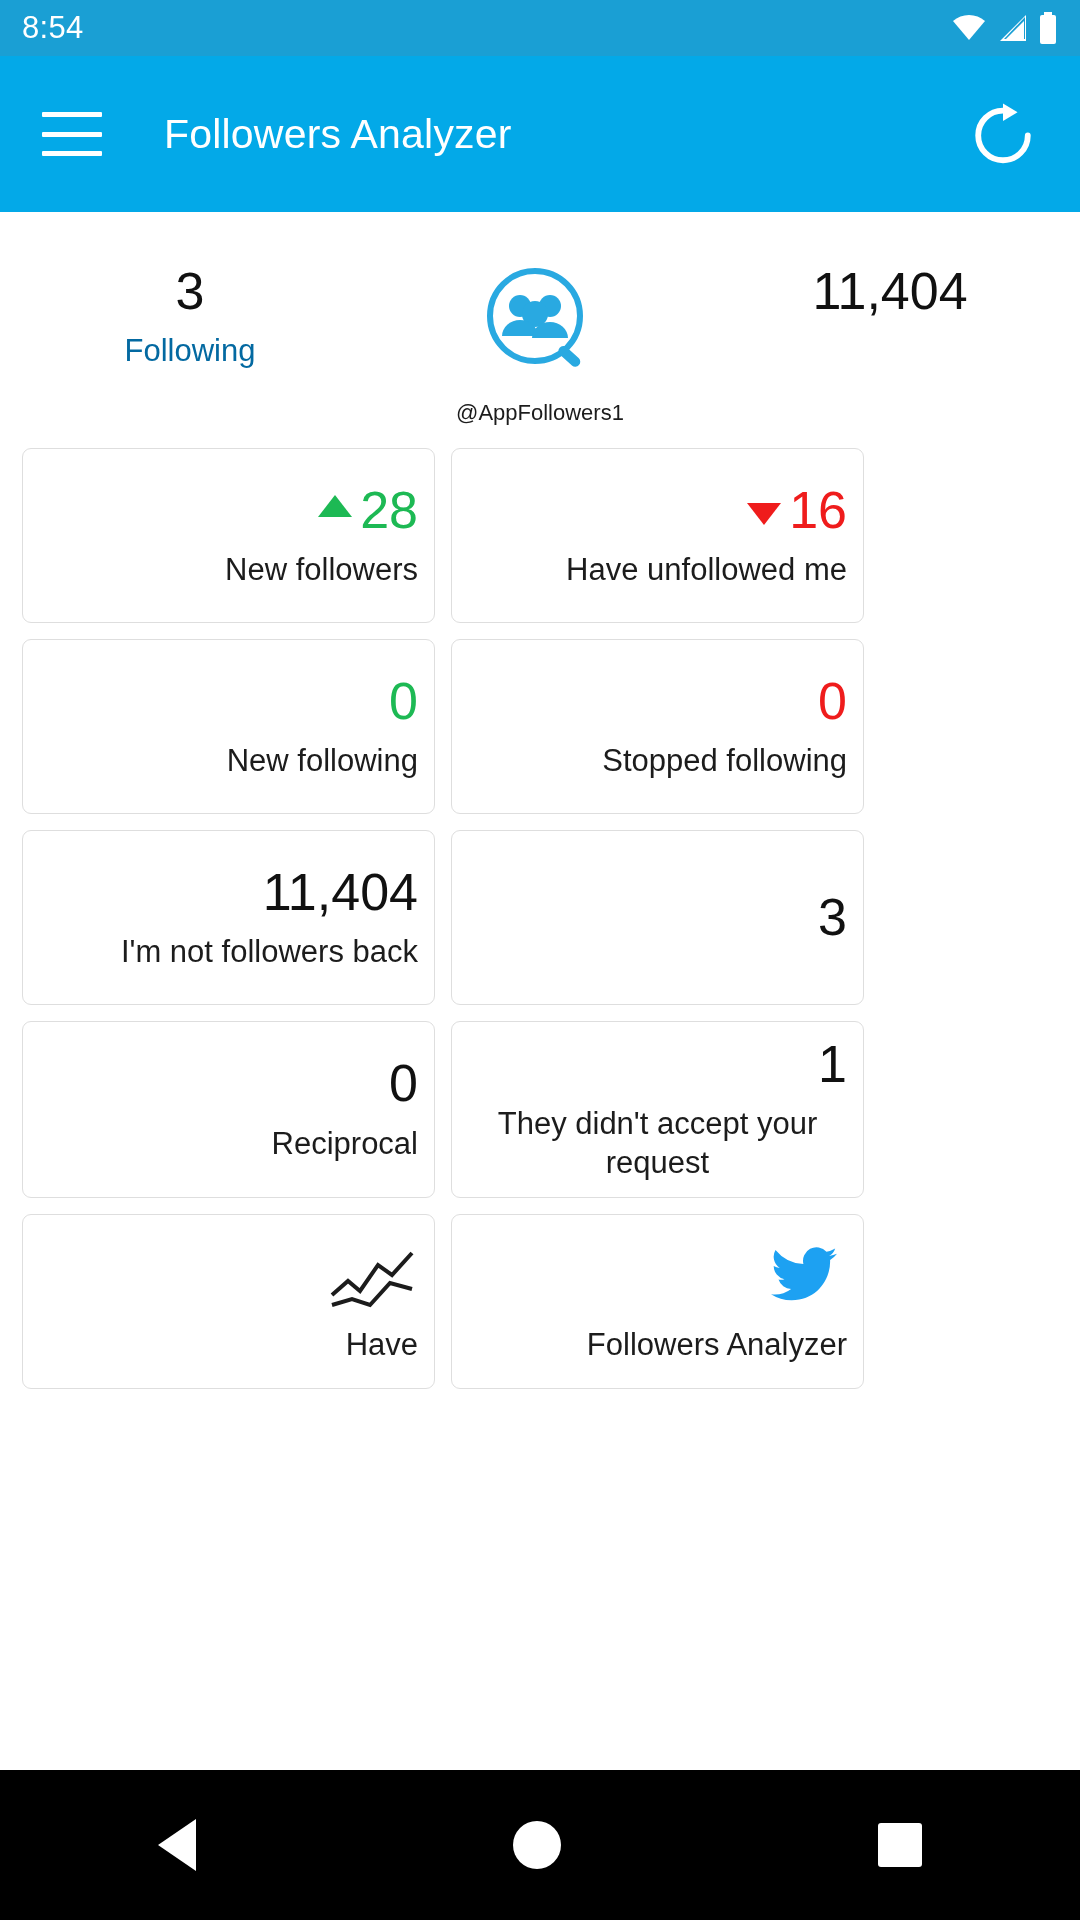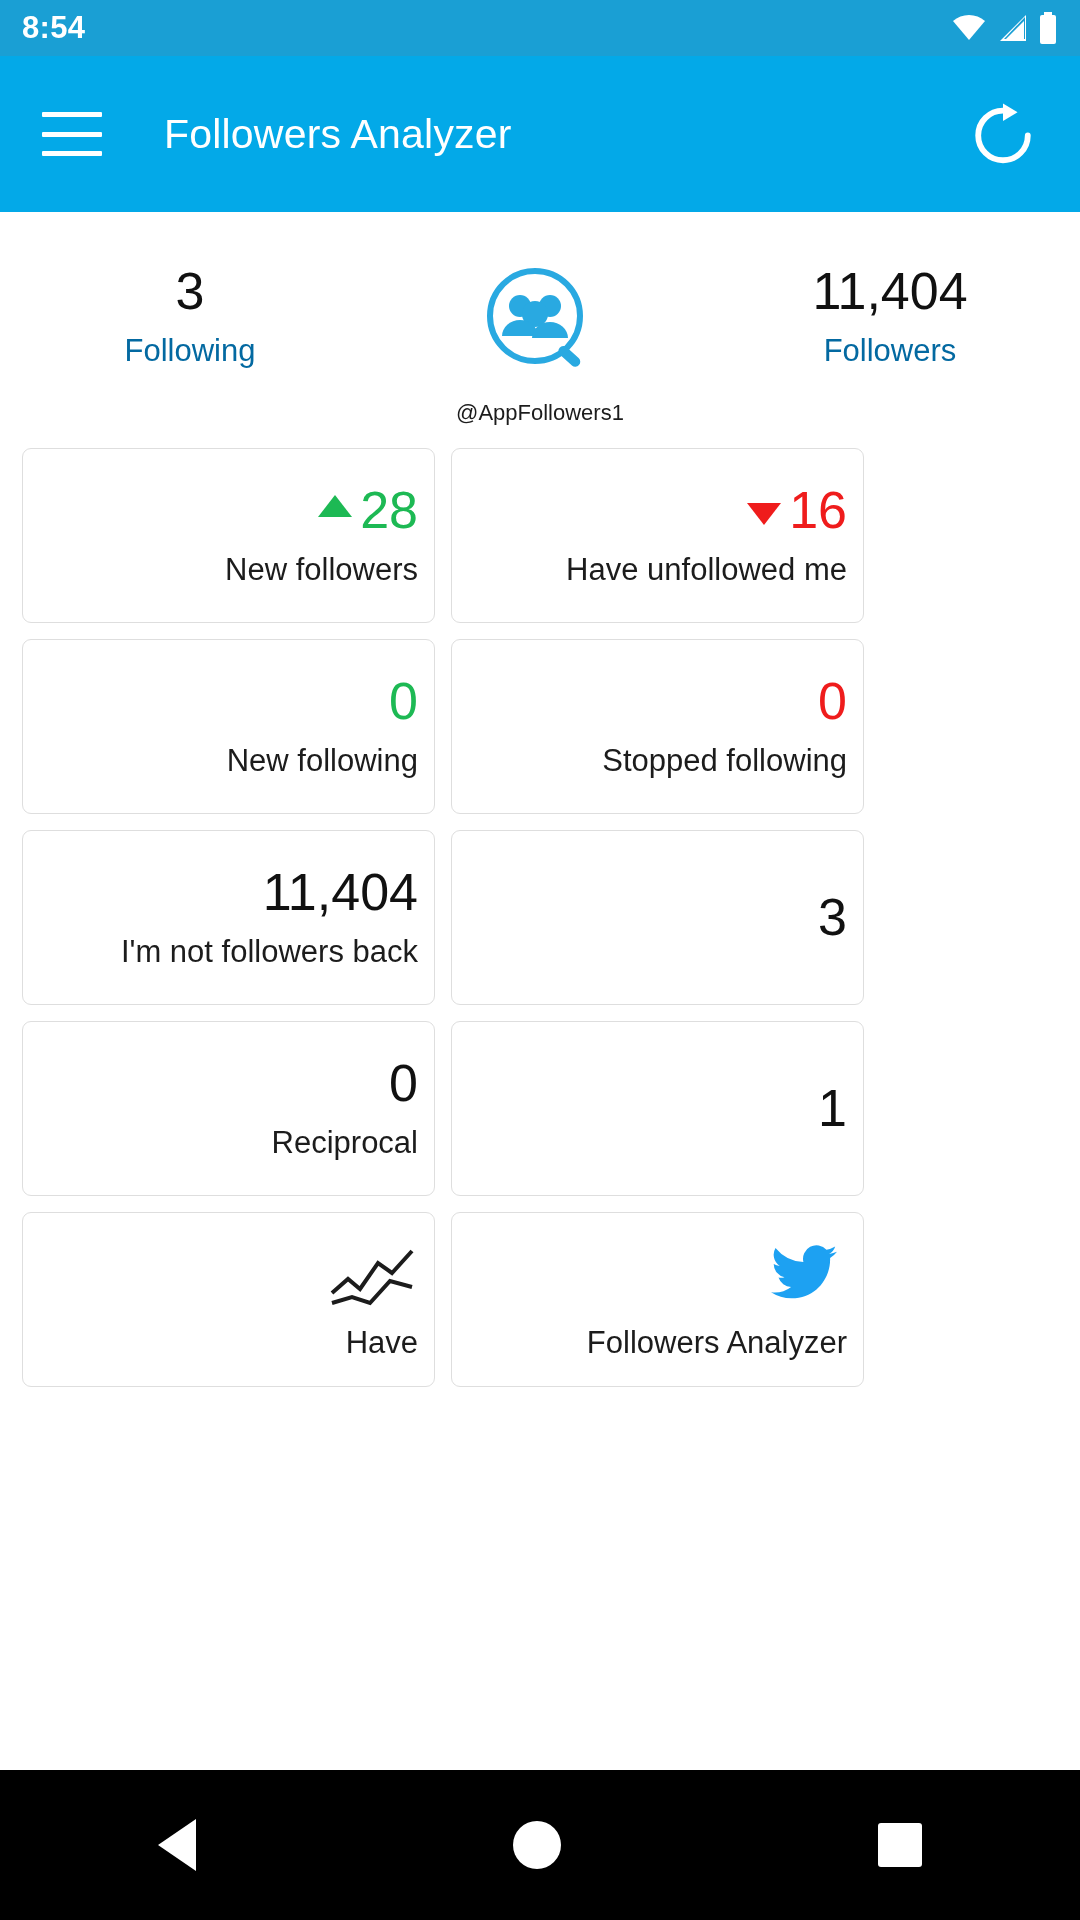--- a/index.html
+++ b/index.html
@@ -10,21 +10,21 @@
     overflow:hidden;
   }
   .phone { position:relative; width:1080px; height:1920px; display:flex; flex-direction:column; }
 
   
   .statusbar {
     height:56px; background:#1a9fd4; color:#ffffff;
     display:flex; align-items:center; justify-content:space-between;
     padding:0 22px; flex:0 0 auto;
   }
-  .status-time { font-size:31px; letter-spacing:.3px;font-weight:bold; }
+  .status-time { font-size:31px; letter-spacing:.3px; }
   .status-icons { display:flex; align-items:center; gap:10px; }
 
   
   .appbar {
     height:156px; background:#03a9e8; color:#fff;
     display:flex; align-items:center; padding:0 42px;
     flex:0 0 auto;
   }
   .hamburger { width:60px; height:44px; display:flex; flex-direction:column; justify-content:space-between; cursor:pointer; }
   .hamburger span { display:block; height:5px; background:#fff; border-radius:1px; }
@@ -124,21 +124,20 @@
             <path d="M22 72 a18 16 0 0 1 36 0 z" fill="#29a9e1"></path>
             <path d="M52 74 a18 16 0 0 1 36 0 z" fill="#29a9e1"></path>
             <rect x="83" y="80" width="26" height="10" rx="5" transform="rotate(42 83 80)" fill="#29a9e1"></rect>
           </svg>
         </div>
         <div class="handle">@AppFollowers1</div>
       </div>
 
       <div class="summary-col">
         <div class="summary-num">11,404</div>
-        <div class="summary-label">Followers</div>
       </div>
     </div>
 
     <div class="grid">
 
       <div class="card">
         <div class="card-value green">
           <span class="tri up"></span>
           <span>28</span>
         </div>
@@ -172,20 +171,21 @@
         <div class="card-value">3</div>
       </div>
 
       <div class="card">
         <div class="card-value">0</div>
         <div class="card-label">Reciprocal</div>
       </div>
 
       <div class="card">
         <div class="card-value">1</div>
+        <div class="card-label">They didn't accept your request</div>
       </div>
 
       <div class="card">
         <div class="icon-card-glyph">
           <svg width="92" height="66" viewBox="0 0 92 66">
             <polyline points="6,52 22,38 34,48 52,22 66,32 86,10" fill="none" stroke="#1c1c1c" stroke-width="4"></polyline>
             <polyline points="6,62 26,56 44,62 64,40 86,46" fill="none" stroke="#1c1c1c" stroke-width="4"></polyline>
           </svg>
         </div>
         <div class="card-label">Have</div>

